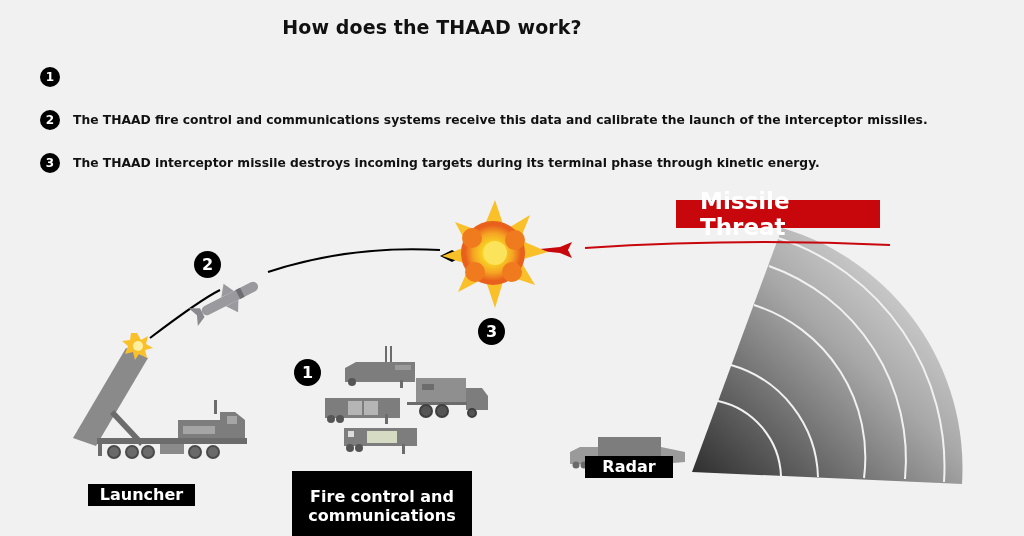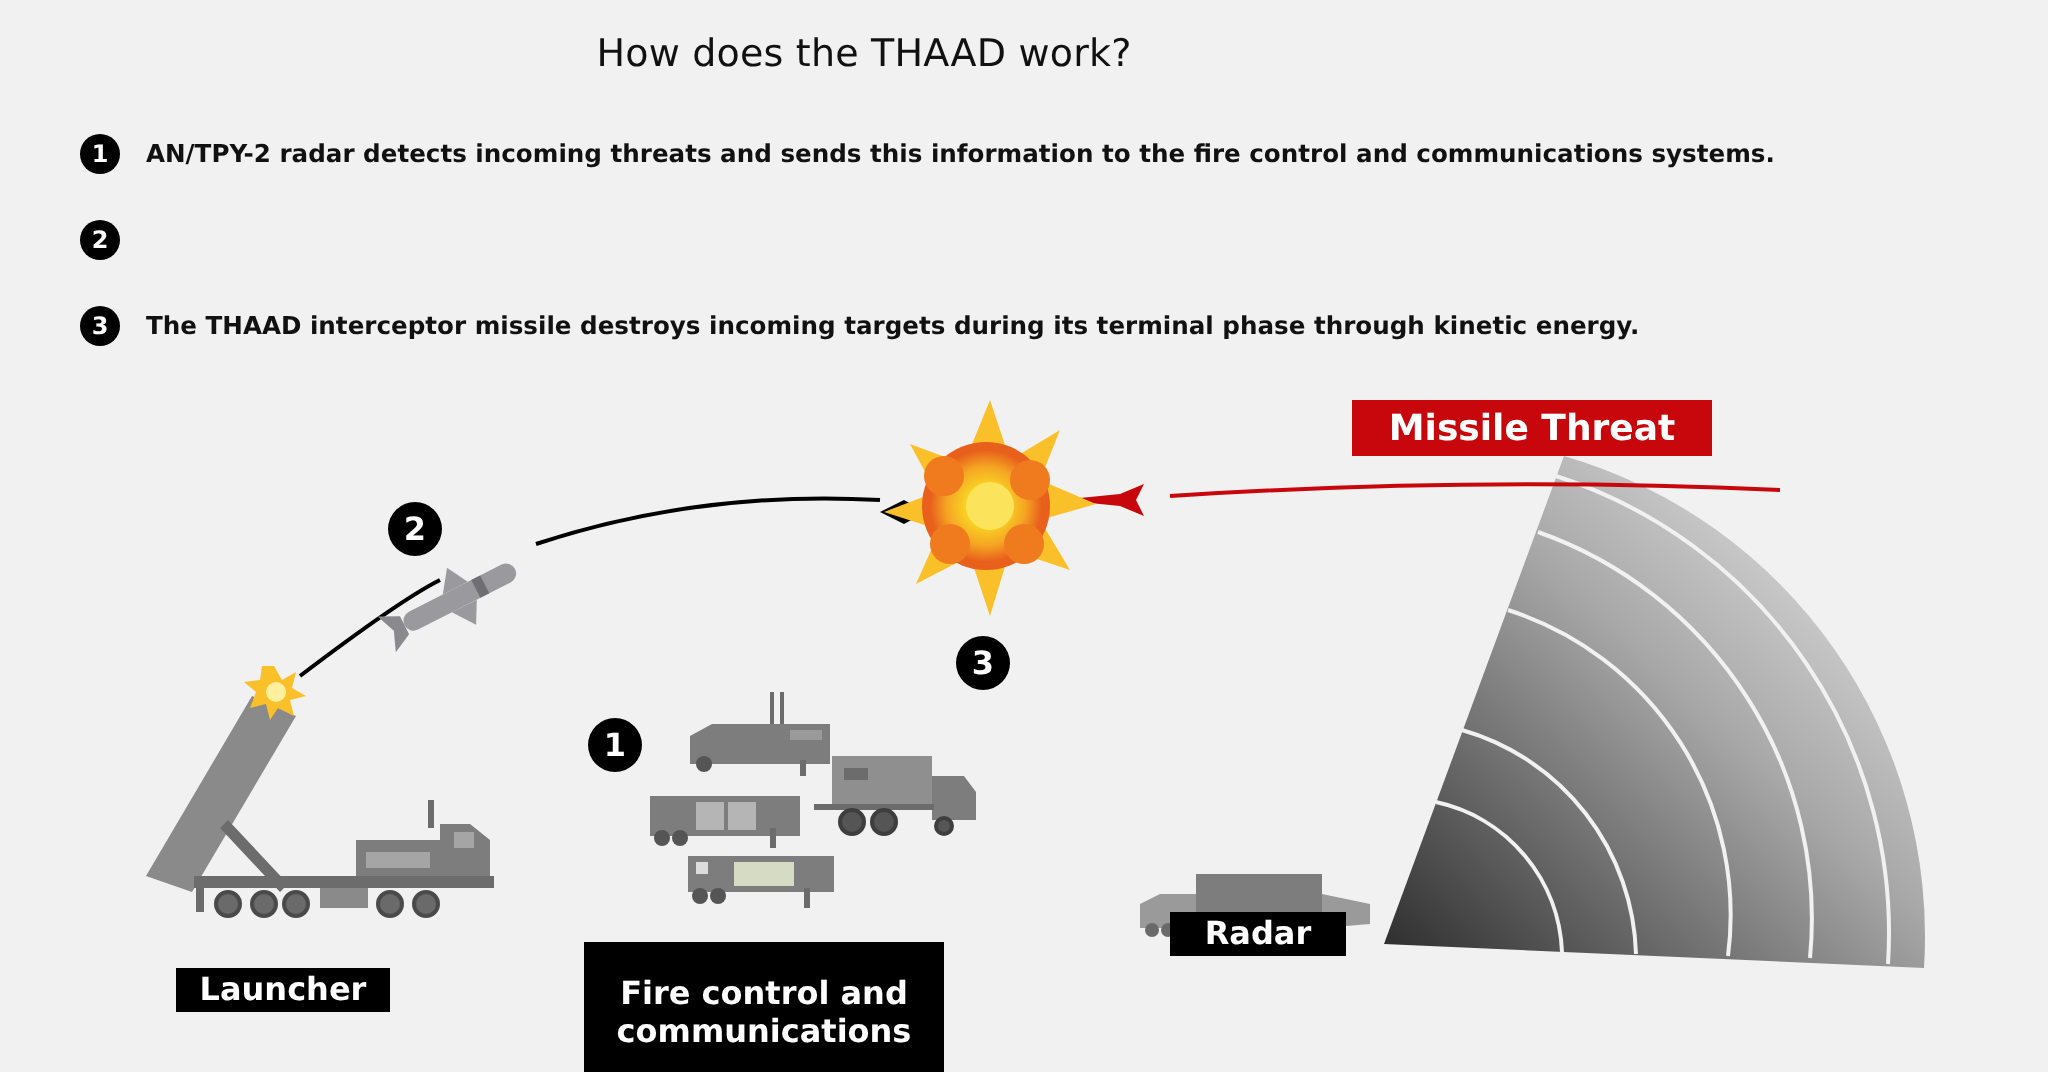--- a/index.html
+++ b/index.html
@@ -1,40 +1,40 @@
 <!DOCTYPE html>
 <html><head>
 <meta charset="utf-8">
 <style>
   html, body { margin:0; padding:0; }
   body { width:1024px; height:536px; background:#f1f1f1; position:relative; overflow:hidden;
          font-family:"DejaVu Sans", sans-serif; color:#111; }
   .title { position:absolute; left:0; width:864px; top:16px; text-align:center;
-           font-weight:normal; font-size:19px; letter-spacing:0.1px; }
+           font-weight:bold; font-size:19px; letter-spacing:0.1px; }
   .step { position:absolute; left:40px; display:flex; align-items:center; font-weight:bold; font-size:12.3px; white-space:nowrap; }
   .step .num { width:20px; height:20px; border-radius:50%; background:#000; color:#fff; font-size:12px;
                display:flex; align-items:center; justify-content:center; margin-right:13px; font-weight:bold; }
   .badge { position:absolute; width:27px; height:27px; border-radius:50%; background:#000; color:#fff;
            display:flex; align-items:center; justify-content:center; font-weight:bold; font-size:16px; }
   .label { position:absolute; background:#000; color:#fff; font-weight:bold; font-size:16px; text-align:center; line-height:19px; }
   .threat { position:absolute; left:676px; top:200px; width:180px; height:28px; background:#c8070d; color:#fff;
-            font-weight:bold; font-size:18px; display:flex; align-items:center; justify-content:center; }
+            font-weight:bold; font-size:23px; display:flex; align-items:center; justify-content:center;padding-left:24px; }
   svg.scene { position:absolute; left:0; top:0; }
 </style>
 </head>
 <body>
 
 <div class="title">How does the THAAD work?</div>
 
 <div class="step" style="top:67px">
   <span class="num">1</span>
-  <span>AN/TPY-2 radar detects incoming threats and sends this information to the fire control and communications systems.</span>
 </div>
 <div class="step" style="top:110px">
   <span class="num">2</span>
+  <span>The THAAD fire control and communications systems receive this data and calibrate the launch of the interceptor missiles.</span>
 </div>
 <div class="step" style="top:153px">
   <span class="num">3</span>
   <span>The THAAD interceptor missile destroys incoming targets during its terminal phase through kinetic energy.</span>
 </div>
 
 <svg class="scene" width="1024" height="536" viewBox="0 0 1024 536">
   <defs>
     <linearGradient id="radarGrad" x1="0" y1="1" x2="1" y2="0">
       <stop offset="0" stop-color="#2a2a2a"></stop>

